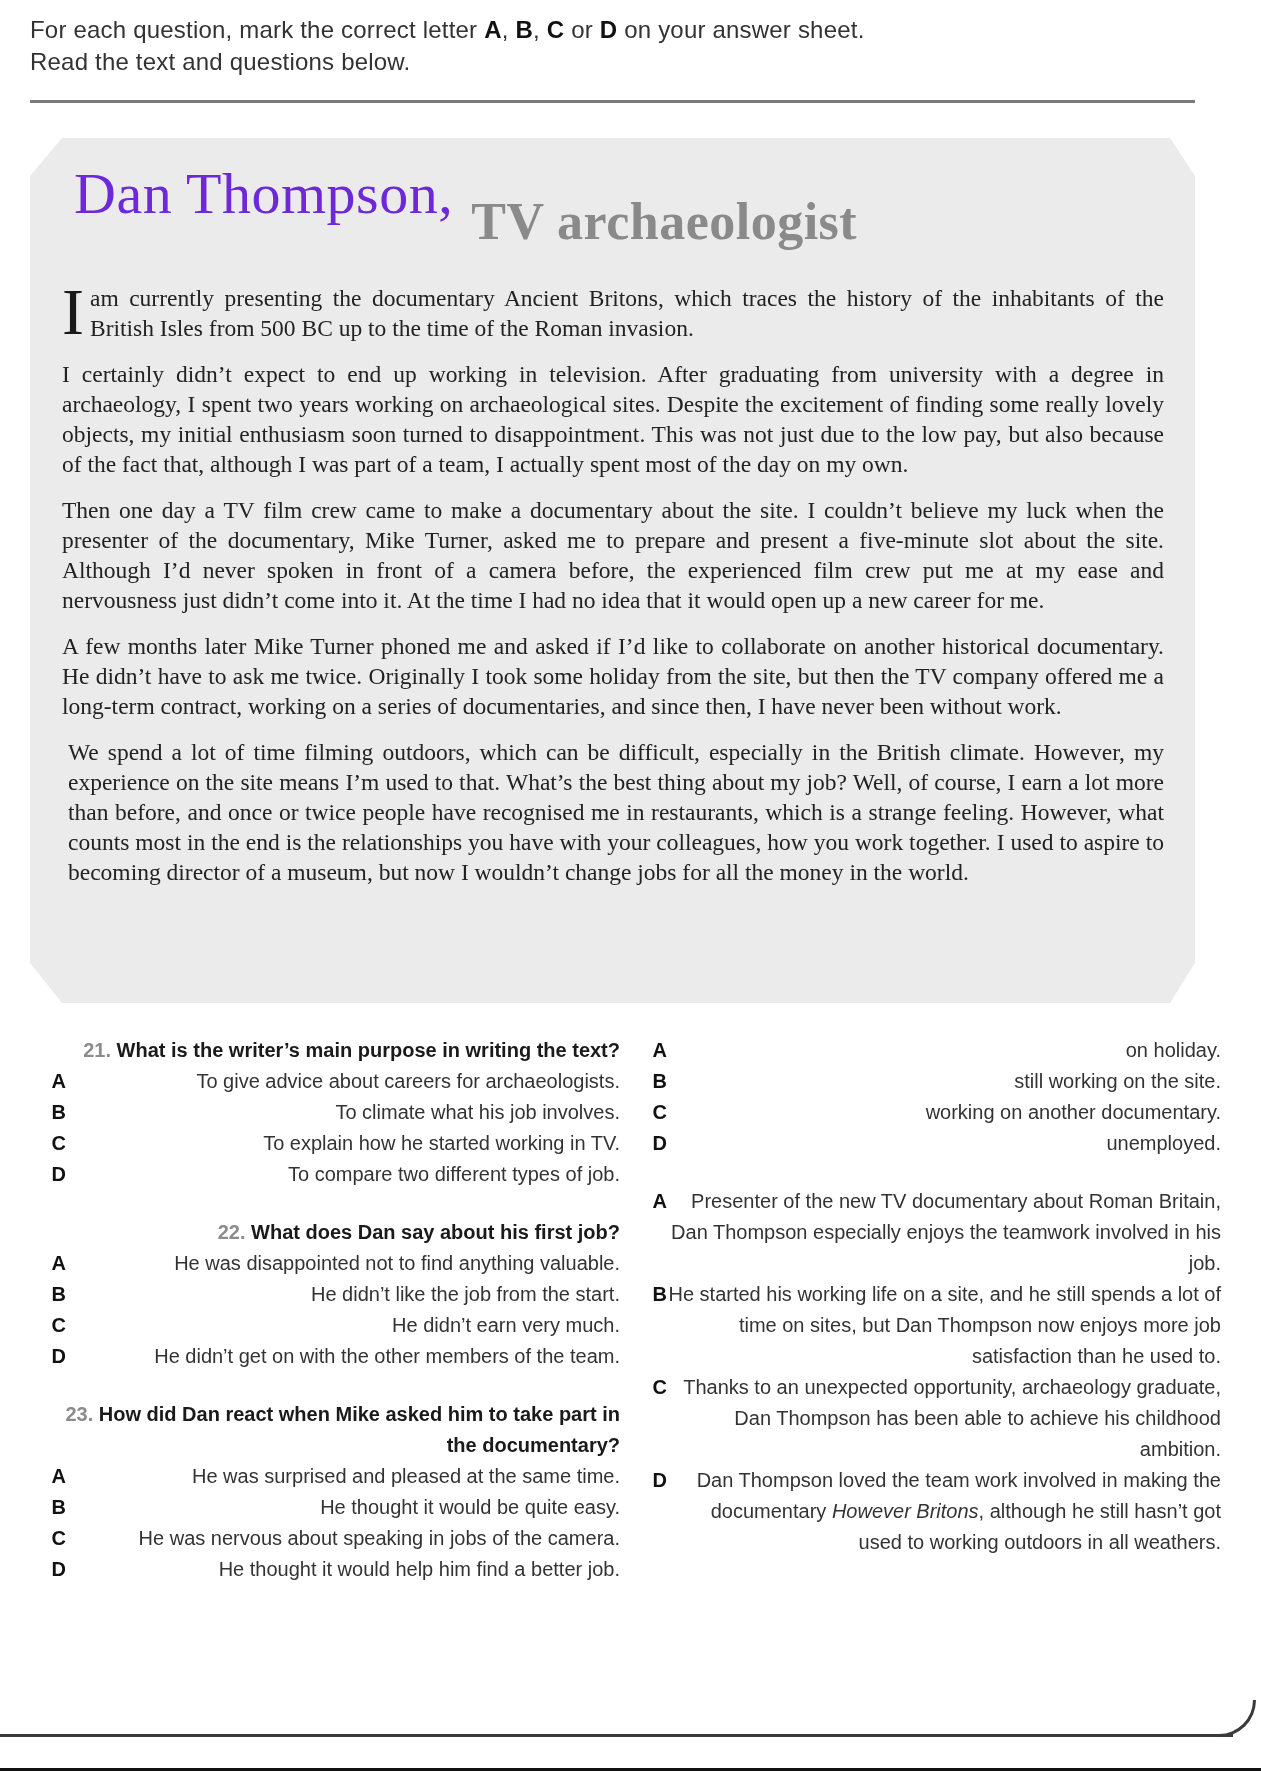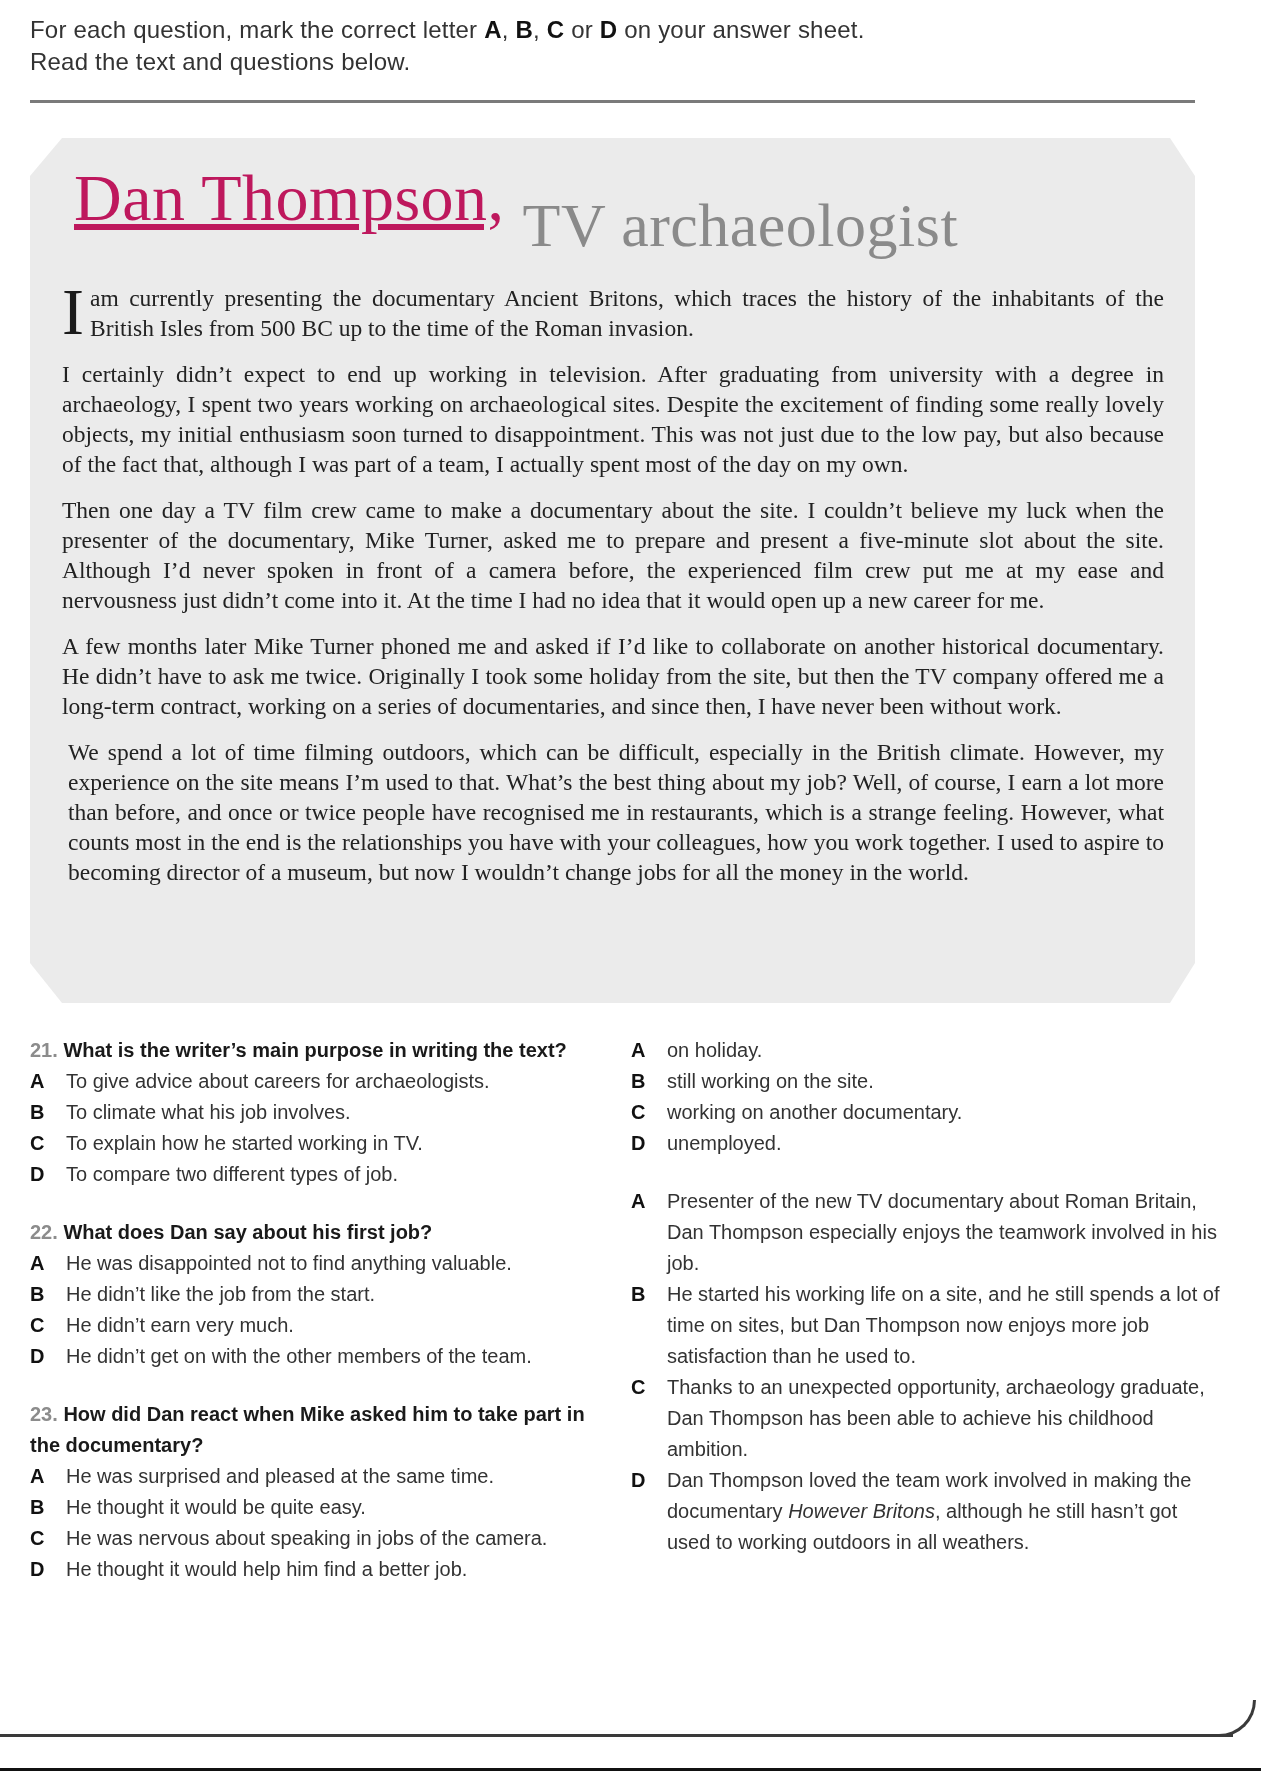--- a/index.html
+++ b/index.html
@@ -10,31 +10,31 @@
     .instructions { position: absolute; left: 30px; top: 14px; font-size: 24px; line-height: 32px; color: #333; letter-spacing: 0.2px; }
     .instructions b { color: #111; }
     .top-rule { position: absolute; left: 30px; top: 100px; width: 1165px; height: 3px; background: #7a7a7a; }
 
     .panel {
       position: absolute; left: 30px; top: 138px; width: 1165px; height: 865px;
       background: #ebebeb;
       clip-path: polygon(32px 0, 1140px 0, 1165px 38px, 1165px 825px, 1140px 865px, 32px 865px, 0 825px, 0 38px);
     }
     .title { position: absolute; left: 44px; top: 22px; white-space: nowrap; }
-    .title .name { font-size: 66px; color: #be185d; letter-spacing: 0.5px; text-decoration: underline; }
-    .title .role { font-size: 62px; color: #8a8a8a; position: relative; top: 26px; margin-left: 18px; letter-spacing: 0.5px; }
+    .title .name { font-size: 58px; color: #6d28d9; letter-spacing: 0.5px; }
+    .title .role { font-size: 52px; color: #8a8a8a; position: relative; top: 26px; margin-left: 18px; letter-spacing: 0.5px; font-weight: bold; }
 
     .article { position: absolute; left: 32px; top: 145px; width: 1102px; font-size: 23.5px; line-height: 30px; color: #222; text-align: justify; }
     .article p { margin: 0 0 16px 0; }
     .article p.first { position: relative; padding-left: 28px; }
     .dropcap { position: absolute; left: 0; top: 1px; font-size: 66px; line-height: 56px; color: #1a1a1a; }
     .article p.last { padding-left: 6px; }
 
     .questions { position: absolute; left: 30px; top: 1035px; width: 1200px; }
-    .col { position: absolute; top: 0; width: 590px; }
+    .col { position: absolute; top: 0; width: 590px; text-align: right; }
     .col.left { left: 0; }
     .col.right { left: 601px; }
     .q { margin-bottom: 27px; }
     .q-head { font-size: 20px; line-height: 31px; font-weight: bold; color: #1a1a1a; }
     .q-num { color: #8c8c8c; }
     .opt { display: flex; font-size: 20px; line-height: 31px; color: #333; }
     .opt-letter { width: 36px; flex: none; font-weight: bold; color: #111; }
     .opt-text { flex: 1; }
     .opt-text i { font-style: italic; }
 

